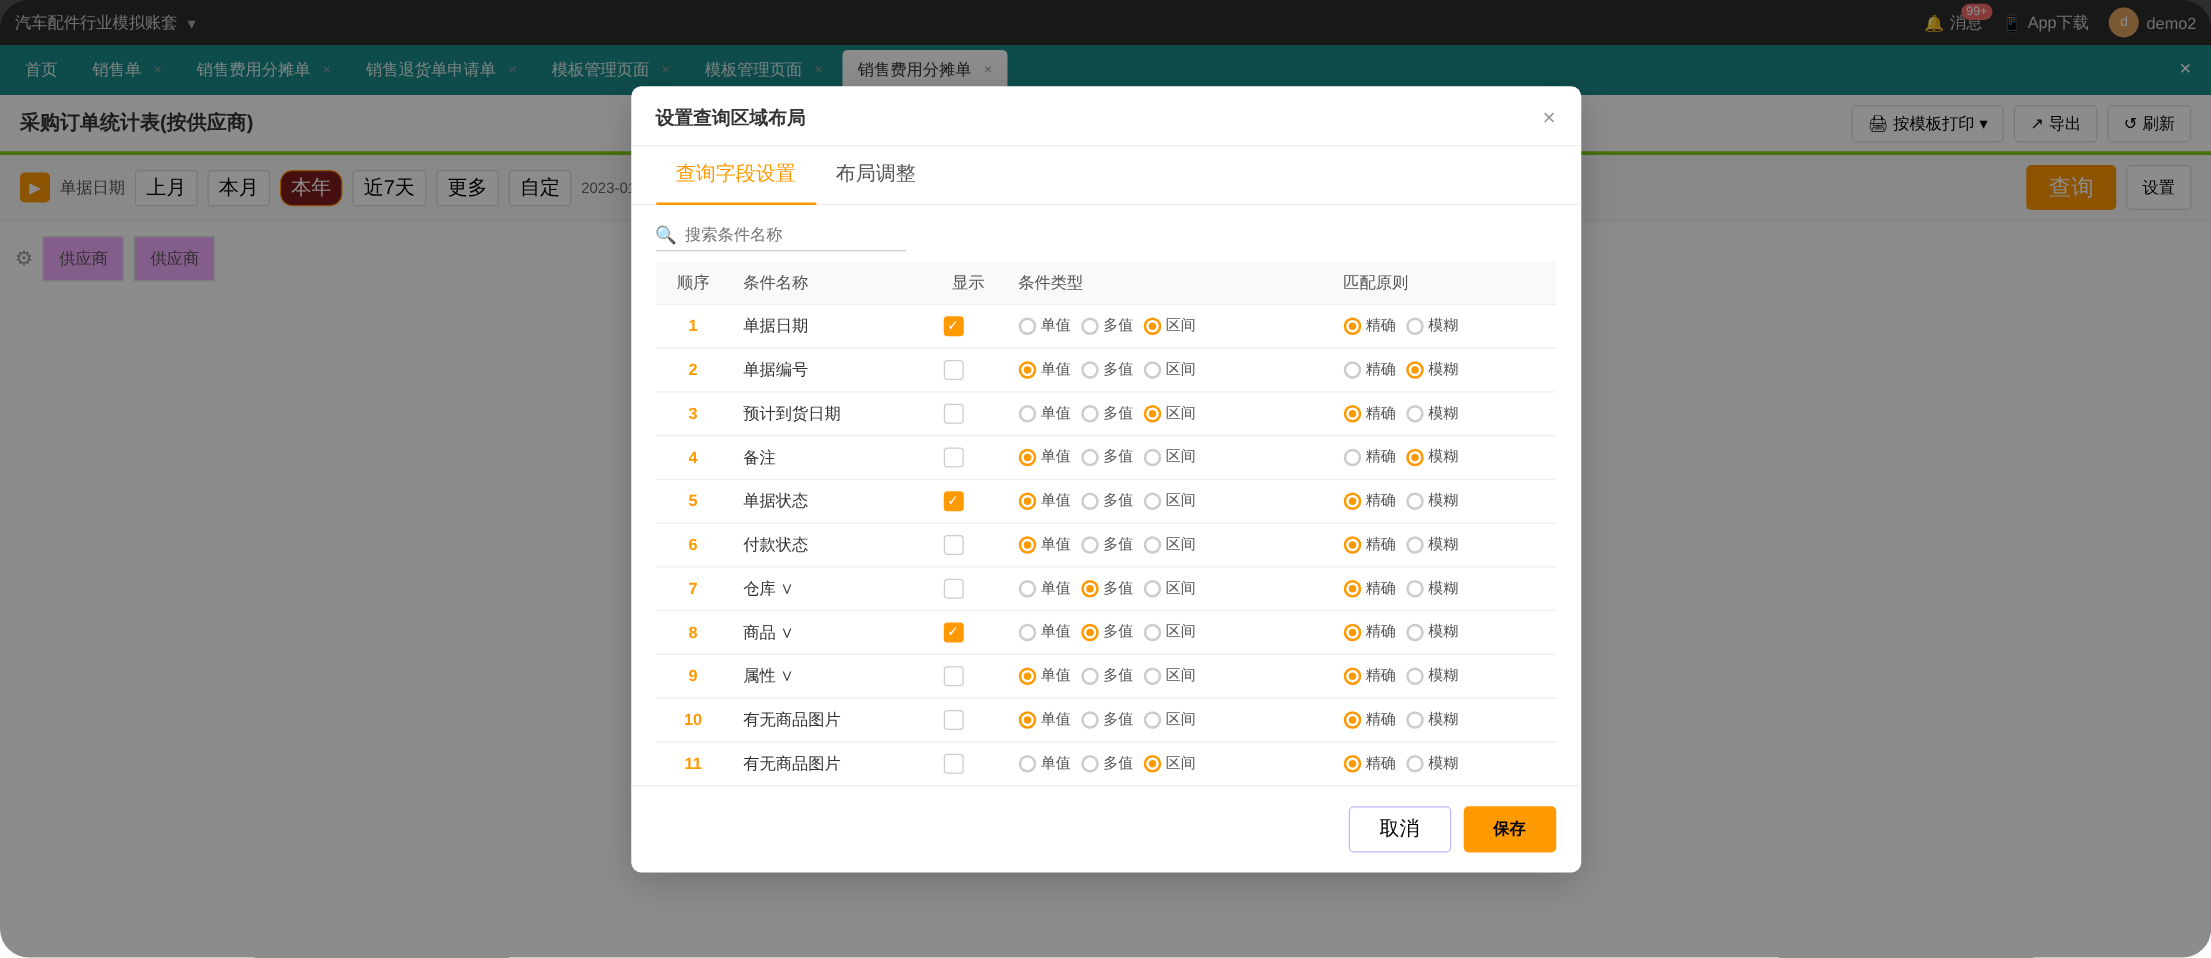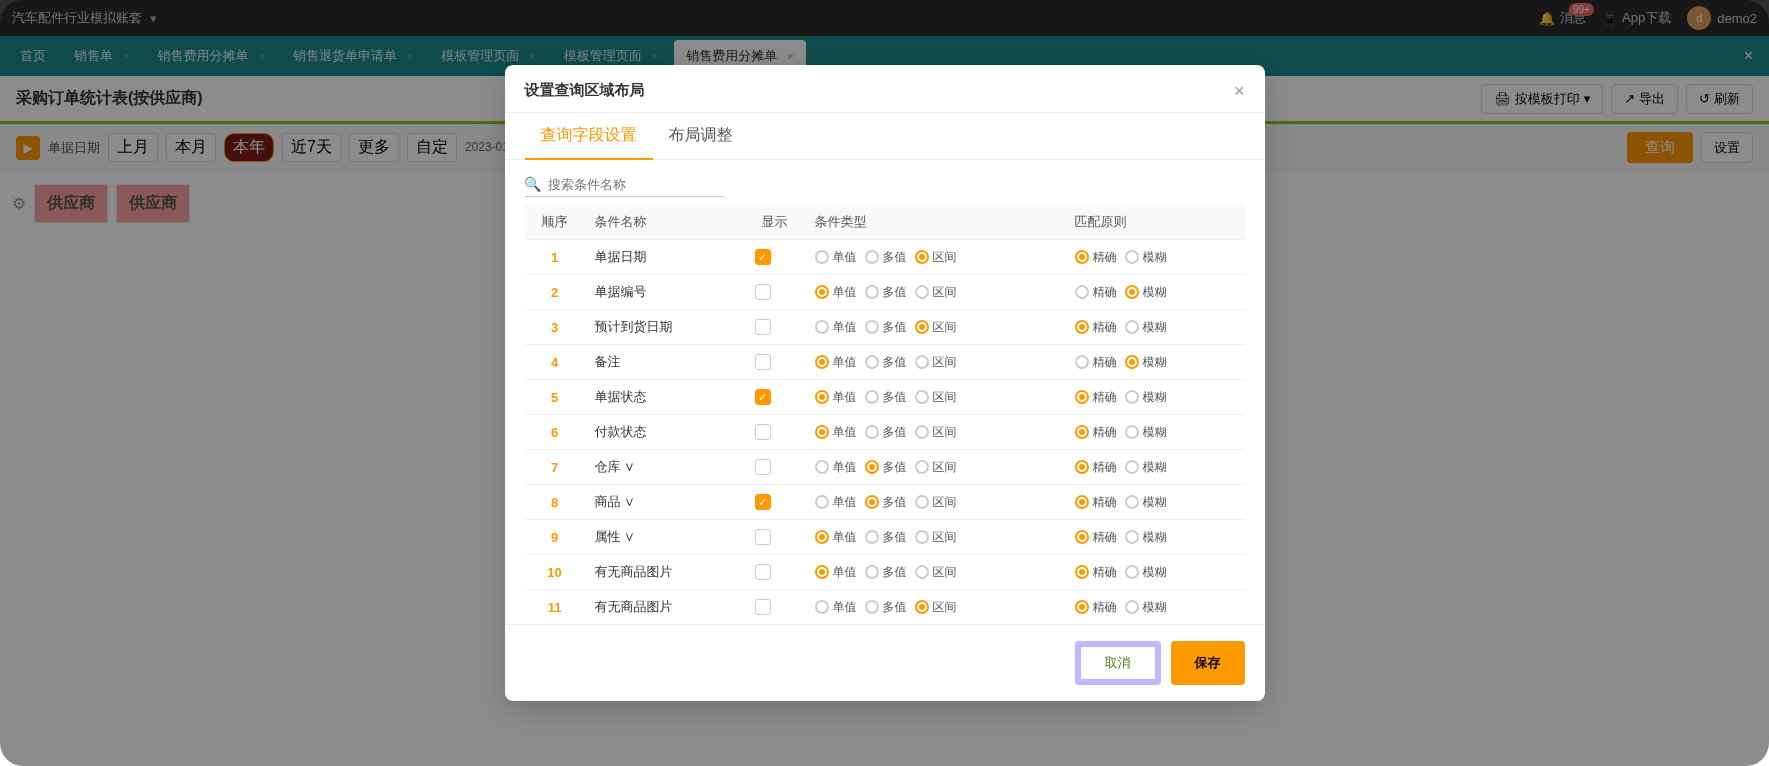--- a/index.html
+++ b/index.html
@@ -78,36 +78,36 @@
       padding: 8px 16px;
       display: flex;
       align-items: center;
       gap: 8px;
     }
     .filter-toggle { width: 24px; height: 24px; background: #f90; border-radius: 4px; display: flex; align-items: center; justify-content: center; color: white; cursor: pointer; font-size: 12px; }
     .date-label { font-size: 13px; color: #555; }
     .date-btn { padding: 3px 8px; border: 1px solid #ddd; border-radius: 3px; cursor: pointer; font-size: 16px; background: white; }
     .date-btn.active { background: #7f1d1d; color: white; border-color: #f90; border-radius: 10px; }
     .date-range { font-size: 12px; color: #666; }
-    .btn-query { background: #f90; color: white; border: none; border-radius: 4px; padding: 6px 18px; cursor: pointer; font-size: 15px; }
+    .btn-query { background: #f90; color: white; border: none; border-radius: 4px; padding: 6px 18px; cursor: pointer; font-size: 18px; }
     .btn-settings { background: white; border: 1px solid #ddd; border-radius: 4px; padding: 5px 12px; cursor: pointer; font-size: 13px; }
     .filter-bar-right { margin-left: auto; display: flex; gap: 8px; }
 
     
     .table-area {
       padding: 12px;
     }
     .table-header-row {
       display: flex;
       align-items: center;
       gap: 8px;
       margin-bottom: 8px;
     }
     .gear-icon { color: #999; font-size: 16px; cursor: pointer; }
-    .col-header { padding: 8px 12px; background: #fca5a5; font-size: 16px; color: #555; font-weight: 700; border: 1px solid #e8e8e8; }
+    .col-header { padding: 8px 12px; background: #f0abfc; font-size: 13px; color: #555; font-weight: 400; border: 1px solid #e8e8e8; }
 
     
     .overlay {
       position: fixed;
       inset: 0;
       background: rgba(0,0,0,0.45);
       z-index: 100;
       display: flex;
       align-items: center;
       justify-content: center;
@@ -212,21 +212,21 @@
     .checkbox-wrap.checked::after { content: '✓'; color: white; font-size: 11px; }
 
     
     .dialog-footer {
       padding: 16px 20px;
       display: flex;
       justify-content: flex-end;
       gap: 10px;
       border-top: 1px solid #eee;
     }
-    .btn-cancel { padding: 7px 24px; border: 6px solid #c4b5fd; border-radius: 4px; background: white; cursor: pointer; font-size: 13px; color: #4d7c0f; }
+    .btn-cancel { padding: 7px 24px; border: 1px solid #c4b5fd; border-radius: 4px; background: white; cursor: pointer; font-size: 16px; color: #000000; }
     .btn-save { padding: 7px 24px; border: none; border-radius: 4px; background: #f90; color: #000000; cursor: pointer; font-size: 13px; font-weight: 700; }
 
     
     .dialog-table::-webkit-scrollbar { width: 6px; }
     .dialog-table::-webkit-scrollbar-track { background: #f5f5f5; }
     .dialog-table::-webkit-scrollbar-thumb { background: #ccc; border-radius: 3px; }
   </style>
 </head>
 <body>
 

